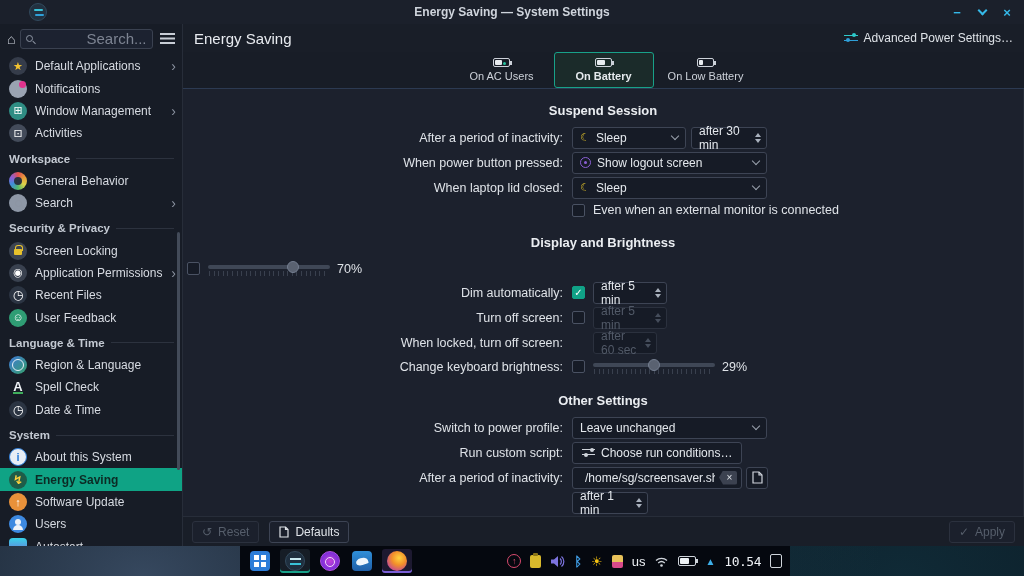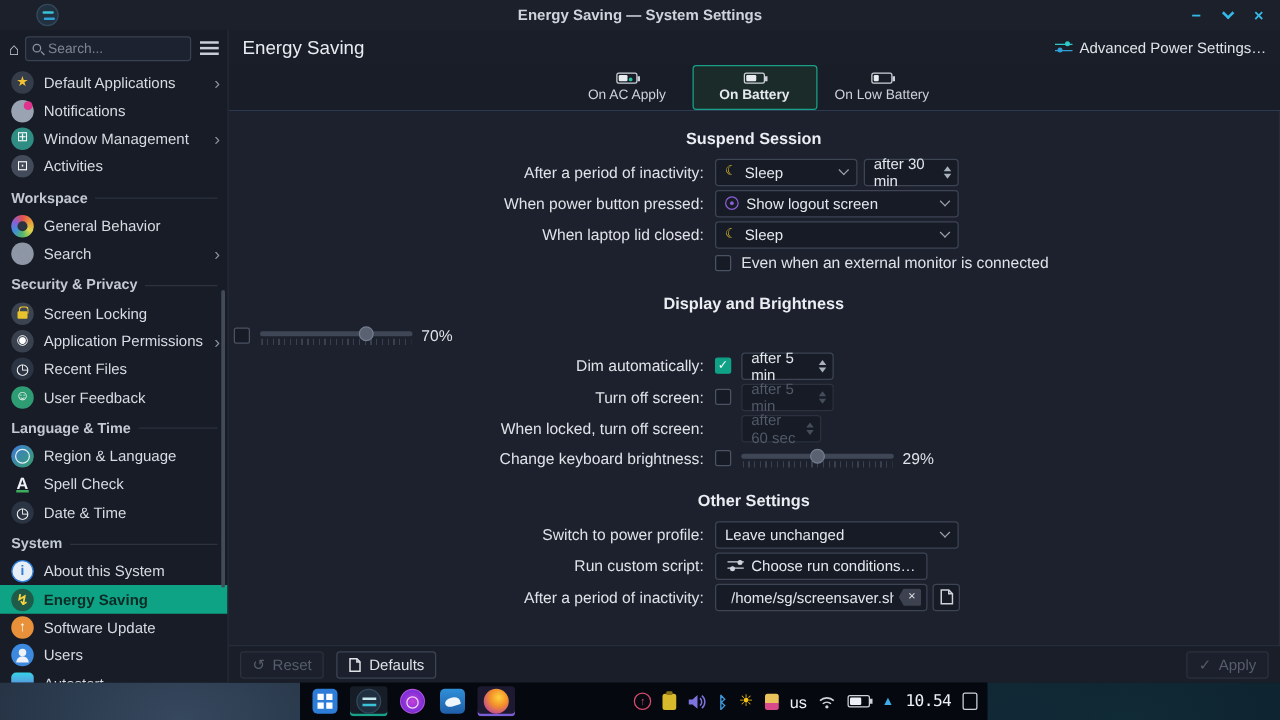--- a/index.html
+++ b/index.html
@@ -40,21 +40,21 @@
   .sidebar { width:183px; flex:none; background:#171c26; border-right:1px solid #272d39;
              position:relative; display:flex; flex-direction:column; }
   .sb-head { height:29px; flex:none; display:flex; align-items:center; padding:0 7px; gap:5px; }
   .home-ic { color:#c8cdd6; font-size:14px; line-height:1; }
   .sb-search { flex:1; height:20px; background:#1c2230; border:1px solid #3a4150; border-radius:3px;
                display:flex; align-items:center; padding:0 5px; gap:5px; }
   .mag { width:7px; height:7px; border:1.4px solid #8d95a3; border-radius:50%; position:relative; flex:none; }
   .mag::after { content:""; position:absolute; width:4px; height:1.4px; background:#8d95a3;
                 transform:rotate(45deg); left:5px; top:6px; }
   .sb-search input { background:transparent; border:none; outline:none; color:#b8bec8;
-                     font-size:11px; width:100%; font-family:inherit; }
+                     font-size:15px; width:100%; font-family:inherit;margin-left:48px; }
   .sb-search input::placeholder { color:#7d8492; }
   .burger { width:15px; height:11px; position:relative; margin-left:2px; }
   .burger::before { content:""; position:absolute; left:0; top:0; width:15px; height:2px;
                     background:#c8cdd6; box-shadow:0 4.5px 0 #c8cdd6, 0 9px 0 #c8cdd6; }
 
   .sb-list { flex:1; overflow:hidden; padding-top:2px; font-size:12px; }
   .side-item { height:22.4px; display:flex; align-items:center; gap:8px; padding:0 6px 0 9px;
                color:#d7dbe2; cursor:default; }
   .side-item.selected { background:#0fa385; color:#0c2b25; font-weight:bold; }
   .side-item .chev { margin-left:auto; color:#8a92a0; font-size:14px; line-height:1; }
@@ -367,21 +367,21 @@
           <span>Advanced Power Settings…</span>
         </span>
       </div>
 
       <div class="tabbar">
         <div class="tab">
           <span class="batt batt-ac">
               <i></i>
               <b></b>
             </span>
-          <span>On AC Apply</span>
+          <span>On AC Users</span>
         </div>
         <div class="tab selected">
           <span class="batt batt-mid">
               <i></i>
             </span>
           <span>On Battery</span>
         </div>
         <div class="tab">
           <span class="batt batt-low">
               <i></i>
@@ -539,20 +539,31 @@
             <span class="clear-ic">×</span>
           </span>
           <span class="btn browse-btn">
             <svg width="11" height="13" viewBox="0 0 11 13">
               <path d="M1 1 h6 l3 3 v8 h-9 z" fill="none" stroke="#cfd4db" stroke-width="1.2"></path>
               <path d="M7 1 v3 h3" fill="none" stroke="#cfd4db" stroke-width="1.2"></path>
             </svg>
           </span>
         </div>
 
+        <div class="frow">
+          <span class="flabel"></span>
+          <span class="ctl-gap" style="width:4px"></span>
+          <span class="spin" style="width:76px">
+            <span>after 1 min</span>
+            <span class="arrows">
+                <span class="car-up"></span>
+                <span class="car-dn"></span>
+              </span>
+          </span>
+        </div>
 
       </div>
 
       <div class="footer">
         <span class="fbtn disabled">
           <span class="g">↺</span>
           <span>Reset</span>
         </span>
         <span class="fbtn">
           <svg width="10" height="12" viewBox="0 0 10 12">

